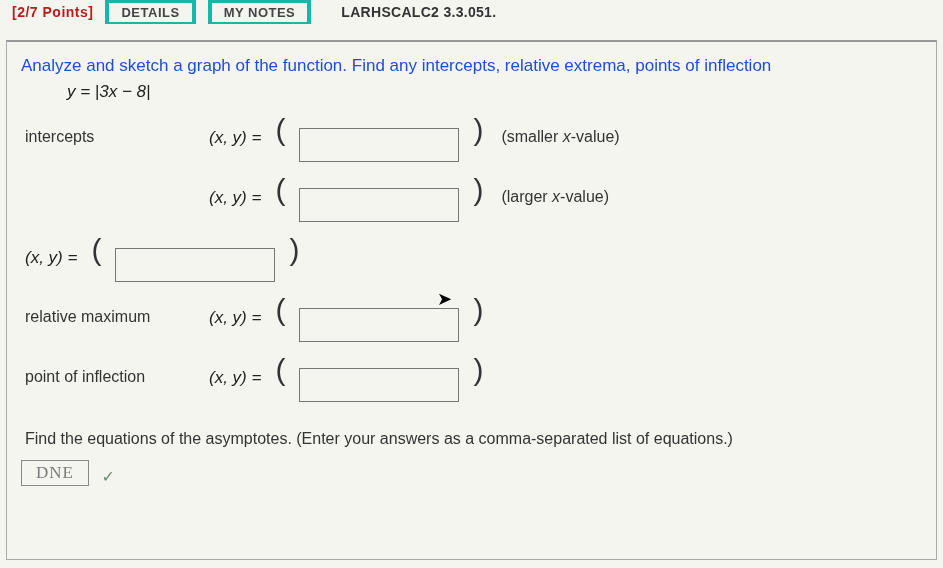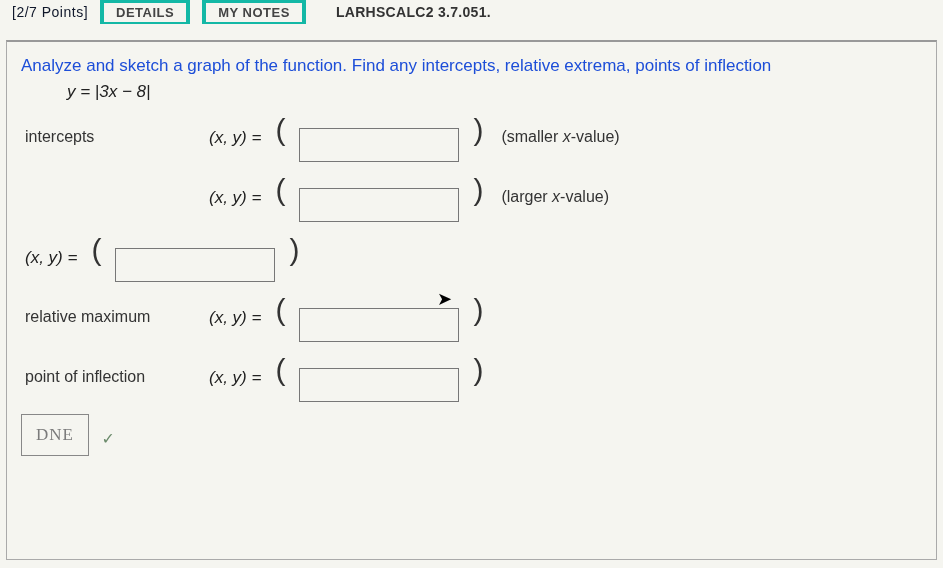--- a/index.html
+++ b/index.html
@@ -1,44 +1,44 @@
 <!DOCTYPE html>
 <html><head>
 <meta charset="utf-8">
 <style>
 *{box-sizing:border-box;margin:0;padding:0}
 body{font-family:Arial,Helvetica,sans-serif;color:#333;background:#f5f5f0;width:943px;height:568px;overflow:hidden;position:relative}
 .topbar{display:flex;gap:12px;align-items:center;padding:0 12px;height:24px;overflow:hidden}
-.topbar .cut{font-weight:400;color:#0f172a;letter-spacing:.5px;font-size:14px}
+.topbar .cut{font-weight:700;color:#b91c1c;letter-spacing:.5px;font-size:14px}
 .topbar .btn{border:4px solid #14b8a6;padding:2px 12px;font-size:13px;font-weight:700;color:#444;background:transparent;letter-spacing:.5px}
 .topbar .source{font-weight:700;color:#333;font-size:14px;letter-spacing:.3px}
 .card{margin:16px 6px 0 6px;border:1px solid #aaa;border-top:2px solid #999;padding:14px 14px 10px 14px;min-height:520px;position:relative}
 .instr{font-size:17px;color:#1d4ed8;margin-bottom:6px;white-space:nowrap;overflow:hidden}
 .eq{font-size:17px;font-style:italic;color:#222;margin:6px 0 26px 46px}
 .rows{display:flex;flex-direction:column;gap:26px;margin-left:4px}
 .row{display:flex;align-items:flex-start;gap:14px}
 .row .lab{width:170px;font-size:16px;color:#333}
 .xy{font-style:italic;font-size:17px;color:#222}
 .paren{font-size:30px;color:#333;line-height:0;font-weight:300;position:relative;top:2px}
 .inputbox{border:1px solid #777;width:160px;height:34px;background:transparent;font-size:15px;padding:0 6px}
 .after{font-size:16px;color:#333;margin-left:4px}
 .after .xi{font-style:italic}
 .asym{margin-top:28px;font-size:16px;color:#333;margin-left:4px}
-.dne{margin-top:12px;border:1px solid #888;padding:10px 14px;display:inline-block;font-size:17px;color:#7b7b7b;letter-spacing:1px;font-family:"Times New Roman",serif}
+.dne{margin-top:12px;border:1px solid #888;padding:2px 14px;display:inline-block;font-size:17px;color:#7b7b7b;letter-spacing:1px;font-family:"Times New Roman",serif}
 .check{display:inline-block;margin-left:8px;color:#6a8a6a;font-size:16px;position:relative;top:4px}
 .cursor{position:absolute;left:430px;top:246px;font-size:18px;color:#000;pointer-events:none}
 </style>
 </head>
 <body>
 
 <div class="topbar">
   <span class="cut">[2/7 Points]</span>
   <span class="btn">DETAILS</span>
   <span class="btn">MY NOTES</span>
-  <span class="source" style="margin-left:18px">LARHSCALC2 3.7.051.</span>
+  <span class="source" style="margin-left:18px">LARHSCALC2 3.3.051.</span>
 </div>
 
 <div class="card">
   <div class="instr">Analyze and sketch a graph of the function. Find any intercepts, relative extrema, points of inflection</div>
   <div class="eq">y = |3x − 8|</div>
 
   <div class="rows">
 
     <div class="row">
       <span class="lab">intercepts</span>
@@ -76,19 +76,20 @@
     <div class="row">
       <span class="lab">point of inflection</span>
       <span class="xy">(x, y) =</span>
       <span class="paren">(</span>
       <input class="inputbox" value="" style="">
       <span class="paren">)</span>
     </div>
 
   </div>
 
+  <div class="asym">Find the equations of the asymptotes. (Enter your answers as a comma-separated list of equations.)</div>
   <div>
     <span class="dne">DNE</span>
     <span class="check">✓</span>
   </div>
 
   <div class="cursor">➤</div>
 </div>
 
 </body></html>

